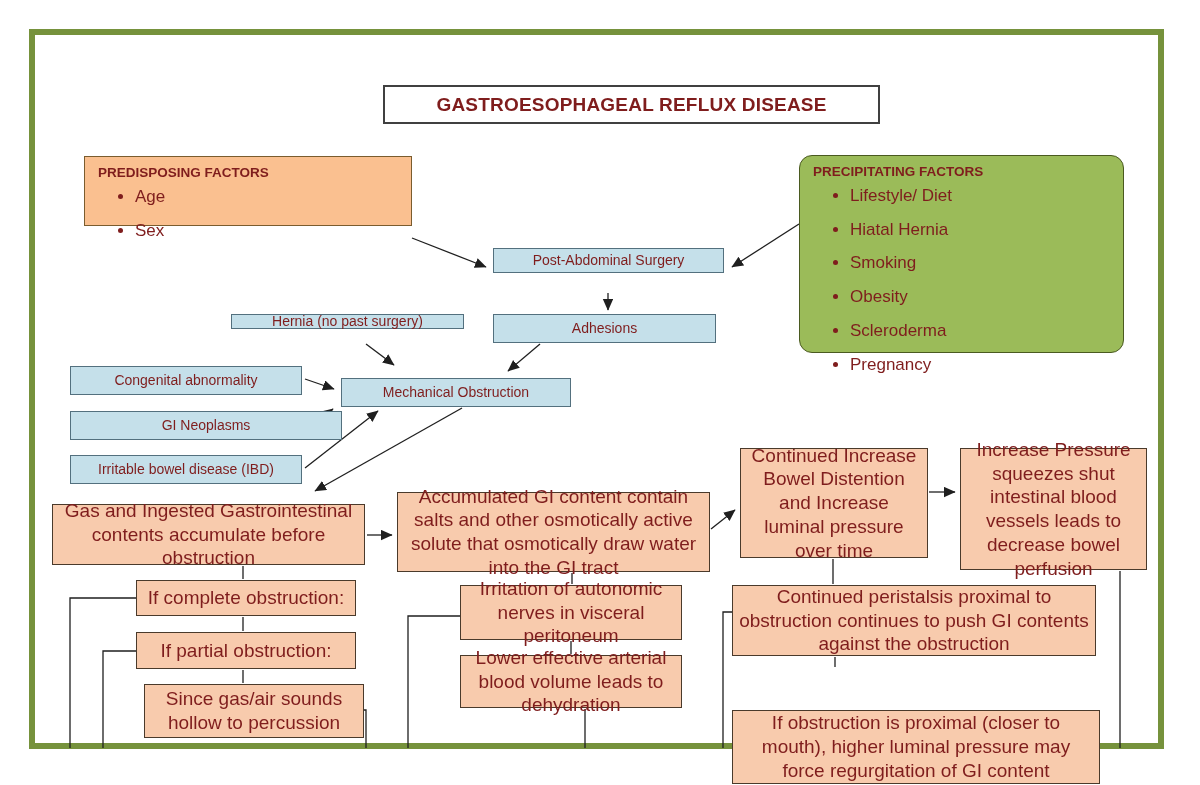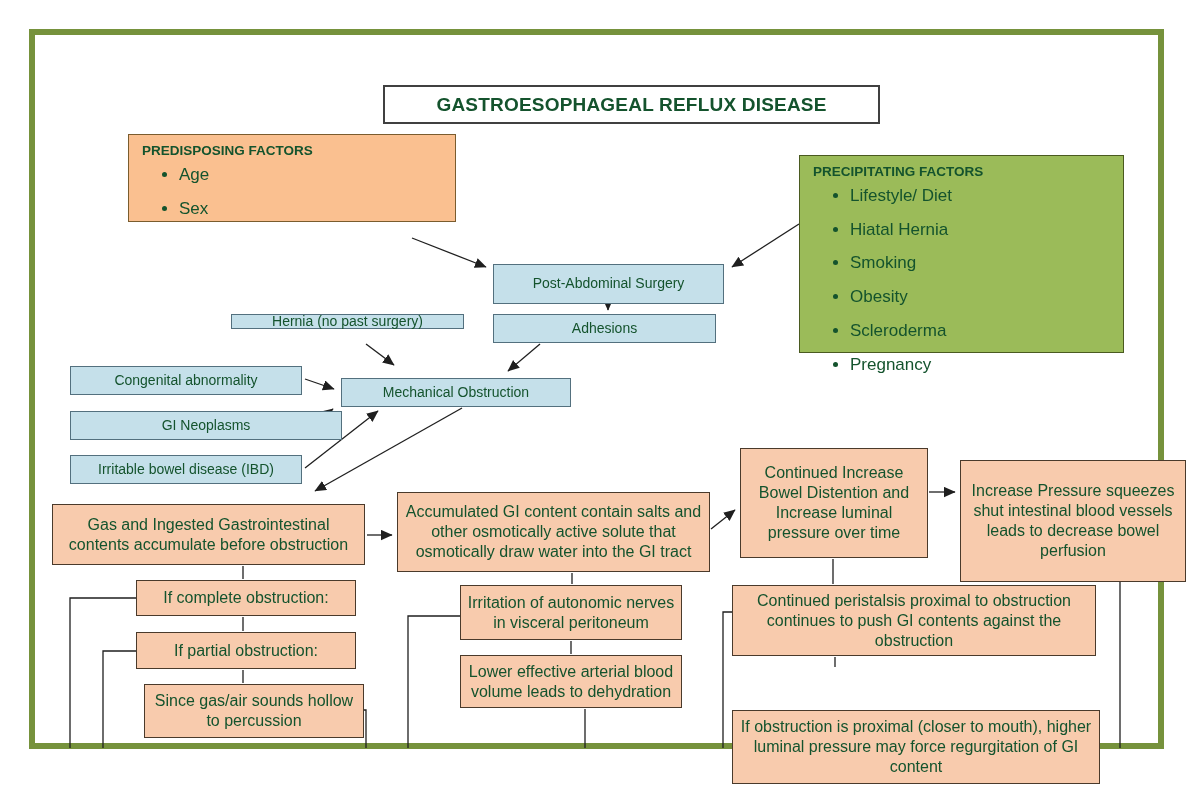--- a/index.html
+++ b/index.html
@@ -1,48 +1,48 @@
 <!DOCTYPE html>
 <html><head>
 <meta charset="utf-8">
 <style>
   html,body{margin:0;padding:0;background:#ffffff;}
   .canvas{
     position:relative;width:1200px;height:785px;background:#ffffff;
-    font-family:"Liberation Sans", sans-serif;color:#14532d;overflow:hidden;
+    font-family:"Liberation Sans", sans-serif;color:#7f1d1d;overflow:hidden;
   }
   .frame{
     position:absolute;left:29px;top:29px;width:1135px;height:720px;
     border:6px solid #76923C;box-sizing:border-box;z-index:0;
   }
   .lines{position:absolute;left:0;top:0;width:1200px;height:785px;z-index:1;}
   .box{
     position:absolute;box-sizing:border-box;z-index:2;
     display:flex;align-items:center;justify-content:center;text-align:center;
     line-height:1.25;
   }
   .title-box{
     background:#ffffff;border:2px solid #404040;font-weight:bold;
     font-size:19px;letter-spacing:.2px;
   }
   .factor-box{
     display:block;text-align:left;border:1.5px solid #7a5c2e;
   }
   .factor-box.orange{background:#FAC090;}
-  .factor-box.green{background:#9BBB59;border-color:#4a5a20;}
+  .factor-box.green{background:#9BBB59;border-color:#4a5a20;border-radius:13px;}
   .factor-heading{font-weight:bold;font-size:13.5px;padding:8px 0 2px 13px;}
   .factor-list{
     margin:0;padding:2px 0 0 50px;list-style:disc;
     font-family:Liberation Sans, sans-serif;font-size:17px;
   }
   .factor-list li{margin-bottom:13px;}
   .factor-box.green .factor-list li{margin-bottom:12.5px;}
   .blue{background:#C5E0EA;border:1.5px solid #53707e;font-size:14px;}
   .blue.bold{font-weight:normal;}
-  .peach{background:#F8CBAD;border:1.6px solid #4a3a2b;font-size:16px;padding:16px 6px;}
+  .peach{background:#F8CBAD;border:1.6px solid #4a3a2b;font-size:19px;padding:16px 6px;}
 </style>
 </head>
 <body>
 
 <div class="canvas">
 
   <div class="frame"></div>
 
   <svg class="lines" viewBox="0 0 1200 785" xmlns="http://www.w3.org/2000/svg">
     <defs>
@@ -78,41 +78,41 @@
       <line x1="833" y1="559" x2="833" y2="584"></line>
       <line x1="835" y1="657" x2="835" y2="667"></line>
       <line x1="928" y1="743" x2="928" y2="748"></line>
       <polyline points="732,612 723,612 723,748"></polyline>
       <line x1="1120" y1="571" x2="1120" y2="748"></line>
     </g>
   </svg>
 
   <div class="box title-box" style="left:383px;top:85px;width:497px;height:39px;">GASTROESOPHAGEAL REFLUX DISEASE</div>
 
-  <div class="box factor-box orange" style="left:84px;top:134px;width:328px;height:88px;margin-left:44px;">
+  <div class="box factor-box orange" style="left:84px;top:156px;width:328px;height:70px;">
     <div class="factor-heading">PREDISPOSING FACTORS</div>
     <ul class="factor-list">
       <li>Age</li>
       <li>Sex</li>
     </ul>
   </div>
 
   <div class="box factor-box green" style="left:799px;top:155px;width:325px;height:198px;">
     <div class="factor-heading">PRECIPITATING FACTORS</div>
     <ul class="factor-list">
       <li>Lifestyle/ Diet</li>
       <li>Hiatal Hernia</li>
       <li>Smoking</li>
       <li>Obesity</li>
       <li>Scleroderma</li>
       <li>Pregnancy</li>
     </ul>
   </div>
 
-  <div class="box blue" style="left:493px;top:264px;width:231px;height:40px;text-align:center;">Post-Abdominal Surgery</div>
+  <div class="box blue" style="left:493px;top:248px;width:231px;height:25px;text-align:center;">Post-Abdominal Surgery</div>
 
   <div class="box blue" style="left:493px;top:314px;width:223px;height:29px;">Adhesions</div>
 
   <div class="box blue" style="left:207px;top:314px;width:233px;height:15px;margin-left:24px;">Hernia (no past surgery)</div>
 
   <div class="box blue" style="left:70px;top:366px;width:232px;height:29px;">Congenital abnormality</div>
 
   <div class="box blue" style="left:70px;top:411px;width:272px;height:29px;">GI Neoplasms</div>
 
   <div class="box blue" style="left:70px;top:455px;width:232px;height:29px;">Irritable bowel disease (IBD)</div>
@@ -128,19 +128,19 @@
   <div class="box peach" style="left:136px;top:684px;width:220px;height:54px;margin-left:8px;">Since gas/air sounds hollow to percussion</div>
 
   <div class="box peach" style="left:397px;top:492px;width:313px;height:80px;">Accumulated GI content contain salts and other osmotically active solute that osmotically draw water into the GI tract</div>
 
   <div class="box peach" style="left:460px;top:585px;width:222px;height:55px;">Irritation of autonomic nerves in visceral peritoneum</div>
 
   <div class="box peach" style="left:460px;top:655px;width:222px;height:53px;">Lower effective arterial blood volume leads to dehydration</div>
 
   <div class="box peach" style="left:740px;top:448px;width:188px;height:110px;">Continued Increase Bowel Distention and Increase luminal pressure over time</div>
 
-  <div class="box peach" style="left:960px;top:460px;width:226px;height:122px;">Increase Pressure squeezes shut intestinal blood vessels leads to decrease bowel perfusion</div>
+  <div class="box peach" style="left:960px;top:448px;width:187px;height:122px;">Increase Pressure squeezes shut intestinal blood vessels leads to decrease bowel perfusion</div>
 
   <div class="box peach" style="left:732px;top:585px;width:364px;height:71px;">Continued peristalsis proximal to obstruction continues to push GI contents against the obstruction</div>
 
   <div class="box peach" style="left:732px;top:668px;width:368px;height:74px;margin-top:42px;">If obstruction is proximal (closer to mouth), higher luminal pressure may force regurgitation of GI content</div>
 
 </div>
 
 </body></html>

